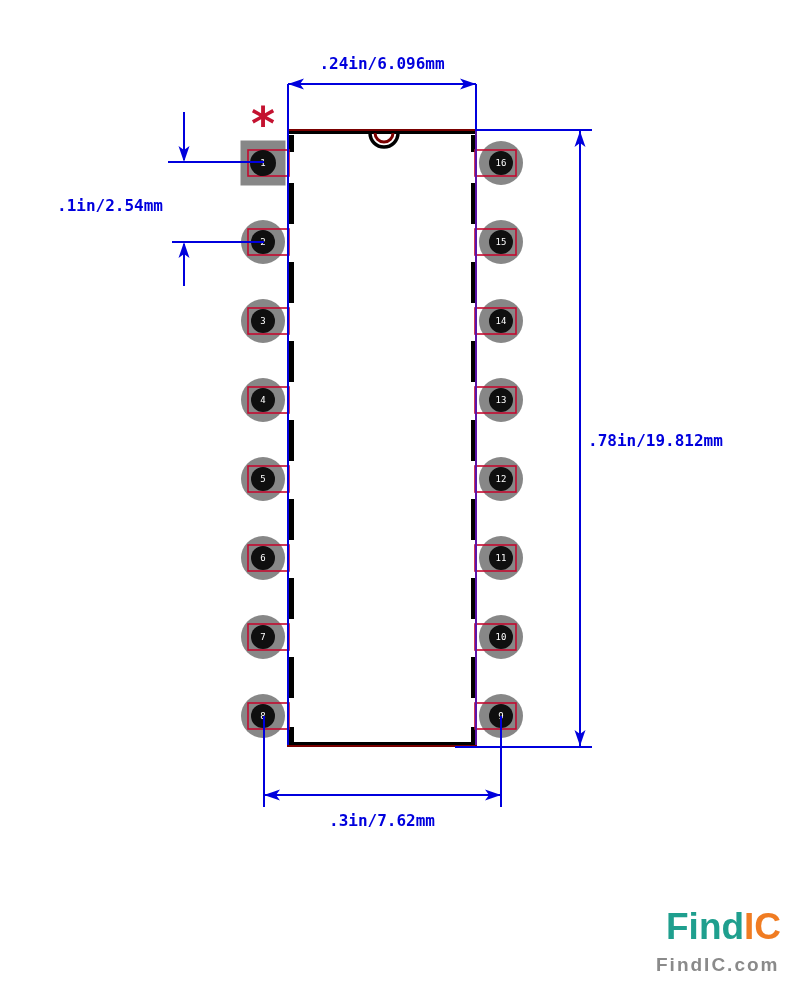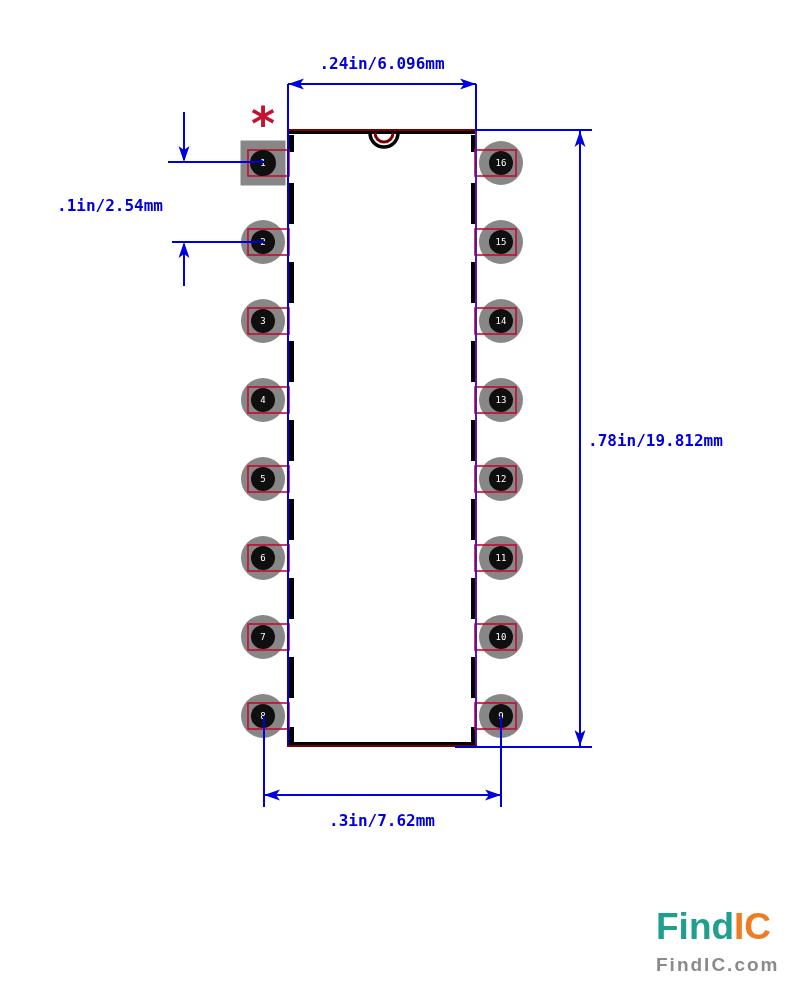--- a/index.html
+++ b/index.html
@@ -13,21 +13,21 @@
   .body-black{stroke:var(--body-outline-black);fill:none;}
   .body-darkred{stroke:var(--body-inner-dark-red);fill:none;}
   .dash-seg{stroke:var(--body-outline-black);stroke-width:5;fill:none;}
   .pad-gray{fill:var(--pad-gray);stroke:none;}
   .pad-outline{stroke:var(--pad-outline-red);stroke-width:1.6;fill:none;}
   .drill{fill:var(--drill-black);stroke:none;}
   .pin-num{fill:var(--pin-number-white);font-family:"DejaVu Sans Mono",monospace;font-size:9px;text-anchor:middle;}
   .asterisk{fill:var(--asterisk-red);font-family:"DejaVu Sans Mono",monospace;font-weight:bold;font-size:46px;text-anchor:middle;}
   .logo{position:absolute;left:656px;top:908px;width:130px;text-align:left;font-family:"Liberation Sans",sans-serif;line-height:1;}
   .logo-line1{font-size:37px;font-weight:bold;letter-spacing:0px;white-space:nowrap;}
-  .logo-find{color:var(--logo-teal);}
+  .logo-find{color:var(--logo-teal);margin-left:10px;}
   .logo-ic{color:var(--logo-orange);}
   .logo-line2{font-size:19px;font-weight:bold;letter-spacing:2px;color:var(--logo-gray);margin-top:10px;white-space:nowrap;}
 </style>
 </head>
 <body>
 
 <svg width="800" height="983" viewBox="0 0 800 983">
 
   <g>
     <line class="body-darkred" stroke-width="2" x1="287" y1="130" x2="477" y2="130"></line>

